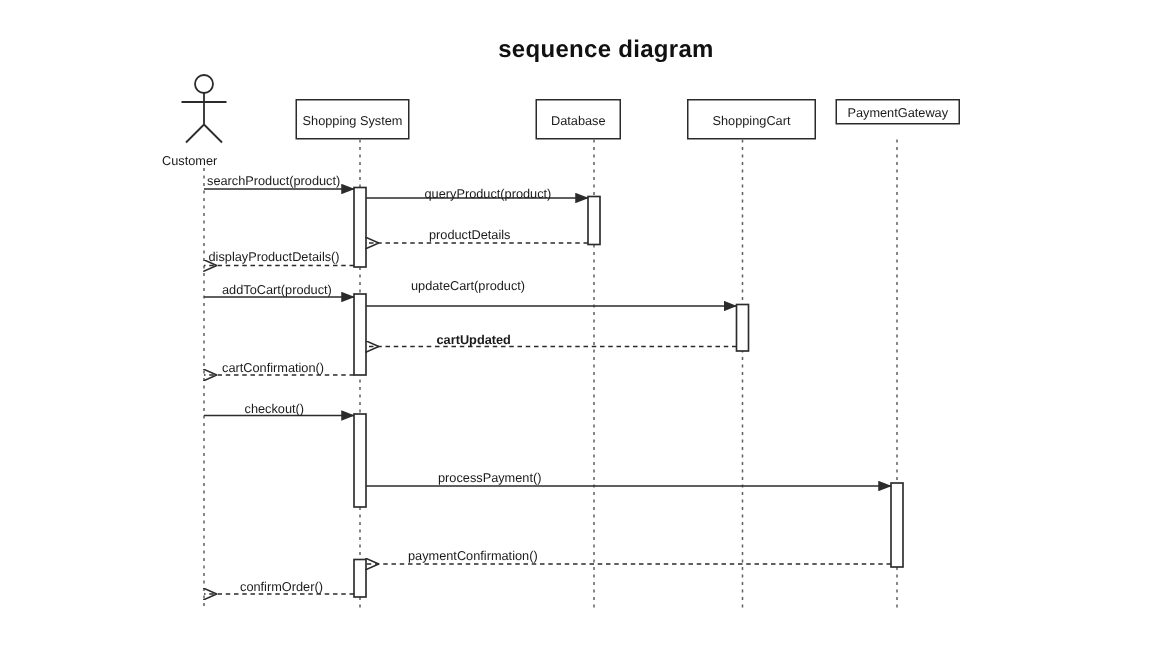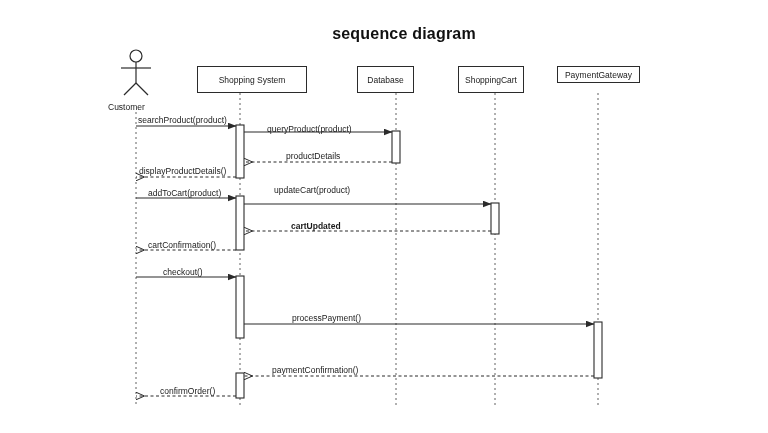--- a/index.html
+++ b/index.html
@@ -111,36 +111,36 @@
         <line x1="236" y1="250" x2="136" y2="250" stroke="#2b2b2b" stroke-width="1" stroke-dasharray="3,2.5" marker-end="url(#arrow-open)"></line>
         <line x1="136" y1="277" x2="236" y2="277" stroke="#2b2b2b" stroke-width="1.1" stroke-dasharray="none" marker-end="url(#arrow-filled)"></line>
         <line x1="244" y1="324" x2="594" y2="324" stroke="#2b2b2b" stroke-width="1.1" stroke-dasharray="none" marker-end="url(#arrow-filled)"></line>
         <line x1="594" y1="376" x2="244" y2="376" stroke="#2b2b2b" stroke-width="1" stroke-dasharray="3,2.5" marker-end="url(#arrow-open)"></line>
         <line x1="236" y1="396" x2="136" y2="396" stroke="#2b2b2b" stroke-width="1" stroke-dasharray="3,2.5" marker-end="url(#arrow-open)"></line>
       </g>
   </svg>
 
   <div id="heads-layer">
       <div class="actor-label" style="left: 108px; top: 102px;">Customer</div>
-      <div class="lifeline-head" style="left: 197px; top: 66px; width: 110px; height: 27px;">
+      <div class="lifeline-head" style="left: 197px; top: 66px; width: 76px; height: 27px;">
         <span>Shopping System</span>
       </div>
       <div class="lifeline-head" style="left: 357px; top: 66px; width: 57px; height: 27px;">
         <span>Database</span>
       </div>
-      <div class="lifeline-head" style="left: 458px; top: 66px; width: 66px; height: 27px;">
+      <div class="lifeline-head" style="left: 458px; top: 66px; width: 86px; height: 27px;">
         <span>ShoppingCart</span>
       </div>
       <div class="lifeline-head" style="left: 557px; top: 66px; width: 83px; height: 17px;">
         <span>PaymentGateway</span>
       </div>
     </div>
   <div id="labels-layer">
       <div class="msg-label" style="left: 138px; top: 115px;">searchProduct(product)</div>
-      <div class="msg-label" style="left: 256px; top: 124px; padding-left: 11px;">queryProduct(product)</div>
+      <div class="msg-label" style="left: 272px; top: 124px; padding-left: 11px;">queryProduct(product)</div>
       <div class="msg-label" style="left: 286px; top: 151px;">productDetails</div>
       <div class="msg-label" style="left: 139px; top: 166px;">displayProductDetails()</div>
       <div class="msg-label" style="left: 148px; top: 188px;">addToCart(product)</div>
       <div class="msg-label" style="left: 274px; top: 185px;">updateCart(product)</div>
       <div class="msg-label" style="left: 291px; top: 221px; font-weight: bold;">cartUpdated</div>
       <div class="msg-label" style="left: 148px; top: 240px;">cartConfirmation()</div>
       <div class="msg-label" style="left: 163px; top: 267px;">checkout()</div>
       <div class="msg-label" style="left: 277px; top: 313px; margin-left: 15px;">processPayment()</div>
       <div class="msg-label" style="left: 272px; top: 365px;">paymentConfirmation()</div>
       <div class="msg-label" style="left: 160px; top: 386px;">confirmOrder()</div>

